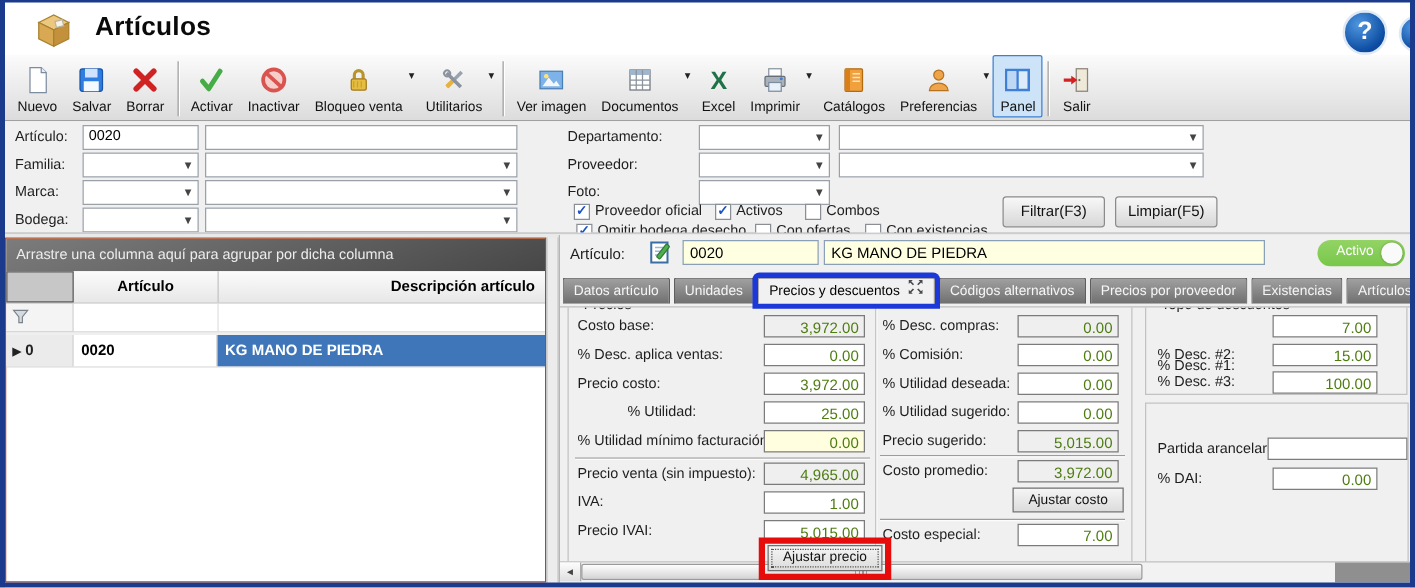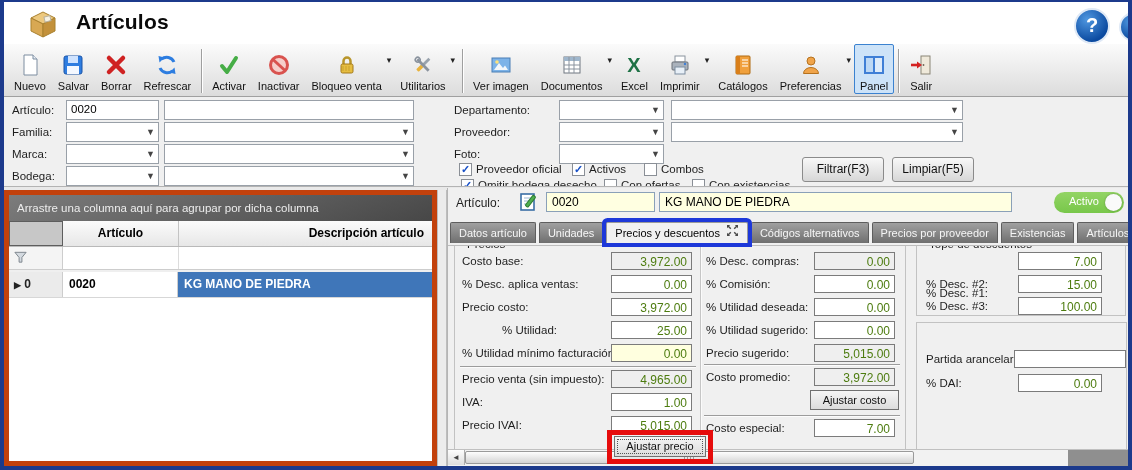--- a/index.html
+++ b/index.html
@@ -36,21 +36,21 @@
   .tbox,.combo{position:absolute;height:20px;background:#fff;border:1px solid #99a0a8;box-sizing:border-box;font-size:11.5px;padding:2px 4px;color:#000;}
   .combo .arr{position:absolute;right:3px;top:4px;font-size:9px;color:#444;}
   .chk{position:absolute;display:flex;align-items:flex-start;font-size:11.5px;color:#1e1e1e;gap:4px;}
   .box{width:13px;height:13px;background:#fff;border:1px solid #8a8f96;box-sizing:border-box;font-size:11px;line-height:11px;text-align:center;color:#1a52c8;font-weight:bold;}
   .fbtn{position:absolute;height:25px;background:linear-gradient(#f8f8f8,#d7d7d7);border:1px solid #8b8b8b;border-radius:3px;font-size:12px;color:#111;text-align:center;line-height:23px;box-sizing:border-box;}
 
   
   .mainbg{position:absolute;left:4px;top:187px;width:1124px;height:279px;background:#e9e9e9;}
 
   
-  .gridpanel{position:absolute;left:4px;top:190px;width:433px;height:276px;background:#fff;border:5px solid #c2410c;box-sizing:border-box;}
+  .gridpanel{position:absolute;left:4px;top:190px;width:433px;height:276px;background:#fff;border:1px solid #c2410c;box-sizing:border-box;}
   .groupby{height:26px;background:linear-gradient(160deg,#7c7c7c,#474747);color:#ededed;font-size:11.5px;line-height:26px;padding-left:8px;}
   .ghead{display:flex;height:25px;background:linear-gradient(#fbfbfb,#e7e7e7);border-bottom:1px solid #b9b9b9;font-size:12px;font-weight:bold;color:#000;}
   .ghead .c0{width:54px;background:#c7c7c7;border:1px solid #5d5d5d;box-sizing:border-box;}
   .ghead .c1{width:115px;text-align:center;line-height:24px;border-right:1px solid #c3c3c3;}
   .ghead .c2{flex:1;text-align:right;line-height:24px;padding-right:8px;}
   .gfilter{display:flex;height:22px;border-bottom:1px solid #cdcdcd;background:#f4f4f4;}
   .gfilter .c0{width:54px;border-right:1px solid #cdcdcd;padding:3px 0 0 4px;box-sizing:border-box;}
   .gfilter .c1{width:115px;background:#fff;border-right:1px solid #dcdcdc;}
   .gfilter .c2{flex:1;background:#fff;}
   .grow{display:flex;height:25px;border-top:2px solid #efefef;border-bottom:1px solid #d7d7d7;font-size:12px;font-weight:bold;}
@@ -127,29 +127,20 @@
             <rect x="7" y="3" width="10" height="7" fill="#cfe3ff"></rect>
             <rect x="6" y="13" width="12" height="8" fill="#f4f8ff"></rect>
           </svg></span>
       <span class="tb-label">Salvar</span>
     </div>
     <div class="tb">
       <span><svg width="24" height="24" viewBox="0 0 24 24">
             <path d="M5 5 L19 19 M19 5 L5 19" stroke="#cf2222" stroke-width="4.5" stroke-linecap="round"></path>
           </svg></span>
       <span class="tb-label">Borrar</span>
-    </div>
-    <div class="tb">
-      <span><svg width="24" height="24" viewBox="0 0 24 24">
-            <path d="M19 9 A8 8 0 0 0 6.5 6.2" fill="none" stroke="#2d7de0" stroke-width="3"></path>
-            <polygon points="3.5,3 9.5,4.5 4.5,9.5" fill="#2d7de0"></polygon>
-            <path d="M5 15 A8 8 0 0 0 17.5 17.8" fill="none" stroke="#2d7de0" stroke-width="3"></path>
-            <polygon points="20.5,21 14.5,19.5 19.5,14.5" fill="#2d7de0"></polygon>
-          </svg></span>
-      <span class="tb-label">Refrescar</span>
     </div>
     <div class="tbsep"></div>
     <div class="tb">
       <span><svg width="24" height="24" viewBox="0 0 24 24">
             <path d="M5 13 l5 6 L19 5" fill="none" stroke="#46ad46" stroke-width="4" stroke-linecap="round" stroke-linejoin="round"></path>
           </svg></span>
       <span class="tb-label">Activar</span>
     </div>
     <div class="tb">
       <span><svg width="24" height="24" viewBox="0 0 24 24">

